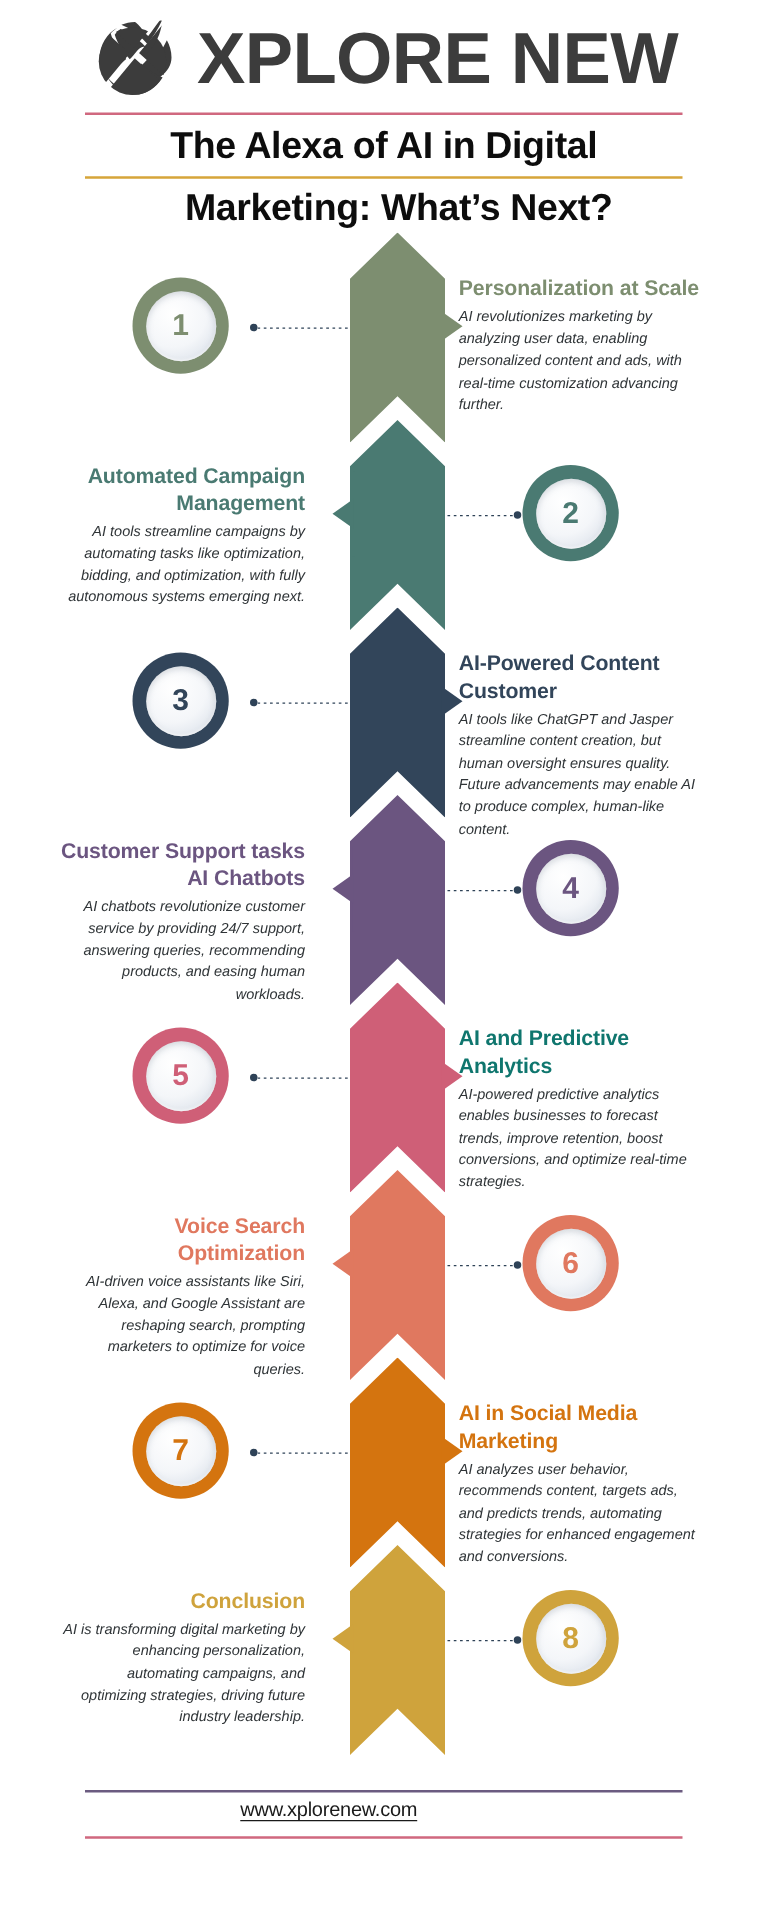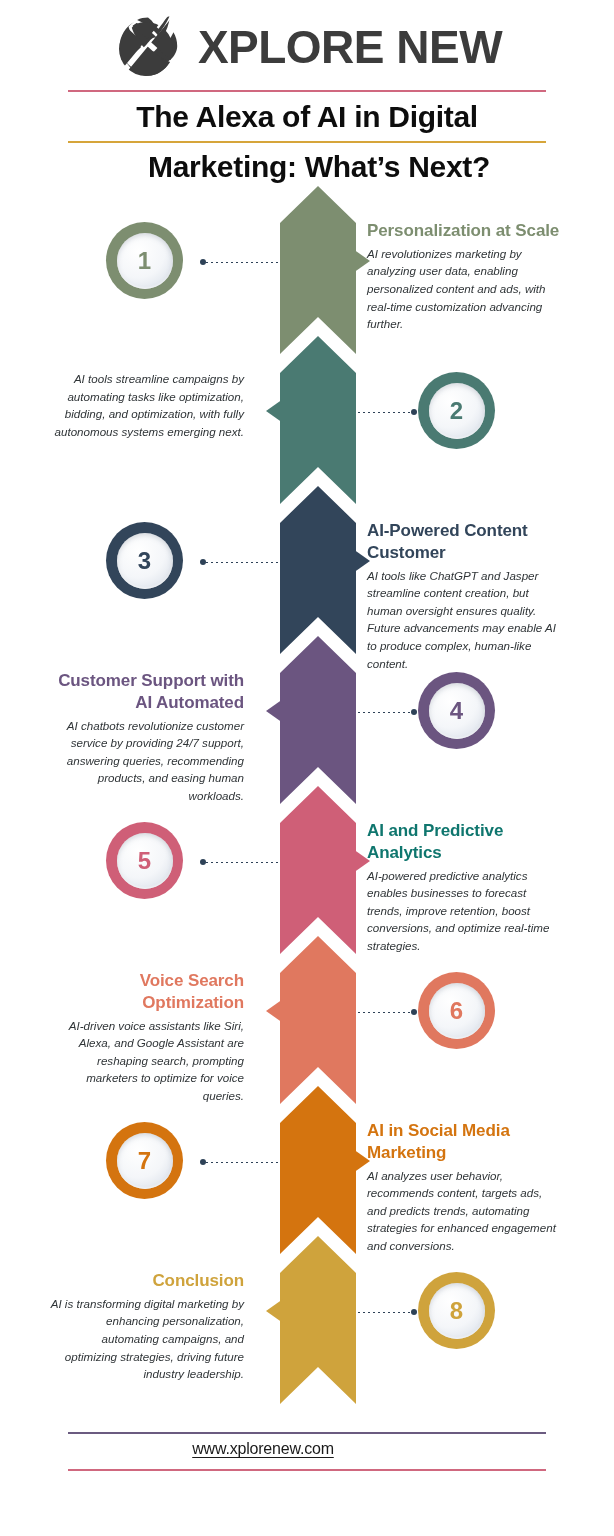--- a/index.html
+++ b/index.html
@@ -33,21 +33,21 @@
     align-items: center;
     justify-content: center;
     gap: 14px;
   }
   .logo-mark {
     width: 72px; height: 72px;
     position: relative;
     flex: 0 0 auto;
   }
   .brand-name {
-    font-size: 46px;
+    font-size: 58px;
     font-weight: 700;
     letter-spacing: -0.5px;
     color: #3c3c3c;
     line-height: 1;
     white-space: nowrap;
   }
   .rule {
     position: absolute;
     left: 68px;
     width: 478px;
@@ -293,20 +293,21 @@
       </div>
       <div class="connector right" style="z-index:0">
         <span class="dot"></span>
         <span class="dline"></span>
       </div>
       <div class="marker left" style="z-index:2">
         <span class="bar" style="background:#4a7a72"></span>
         <span class="tri" style="border-right-color:#4a7a72"></span>
       </div>
       <div class="txt left">
+        <h3 style="color:#4a7a72">Automated Campaign Management</h3>
         <p>AI tools streamline campaigns by automating tasks like optimization, bidding, and optimization, with fully autonomous systems emerging next.</p>
       </div>
     </div>
 
     <div class="step" style="top:300px">
       <div class="banner" style="background:#32455a;z-index:1"></div>
       <div class="badge left" style="background:#32455a;z-index:3">
         <div class="badge-inner">
           <span class="badge-num" style="color:#32455a">3</span>
         </div>
@@ -334,21 +335,21 @@
       </div>
       <div class="connector right" style="z-index:0">
         <span class="dot"></span>
         <span class="dline"></span>
       </div>
       <div class="marker left" style="z-index:2">
         <span class="bar" style="background:#6b5580"></span>
         <span class="tri" style="border-right-color:#6b5580"></span>
       </div>
       <div class="txt left">
-        <h3 style="color:#6b5580">Customer Support with AI Automated</h3>
+        <h3 style="color:#6b5580">Customer Support tasks AI Chatbots</h3>
         <p>AI chatbots revolutionize customer service by providing 24/7 support, answering queries, recommending products, and easing human workloads.</p>
       </div>
     </div>
 
     <div class="step" style="top:600px">
       <div class="banner" style="background:#cf5f77;z-index:1"></div>
       <div class="badge left" style="background:#cf5f77;z-index:3">
         <div class="badge-inner">
           <span class="badge-num" style="color:#cf5f77">5</span>
         </div>

